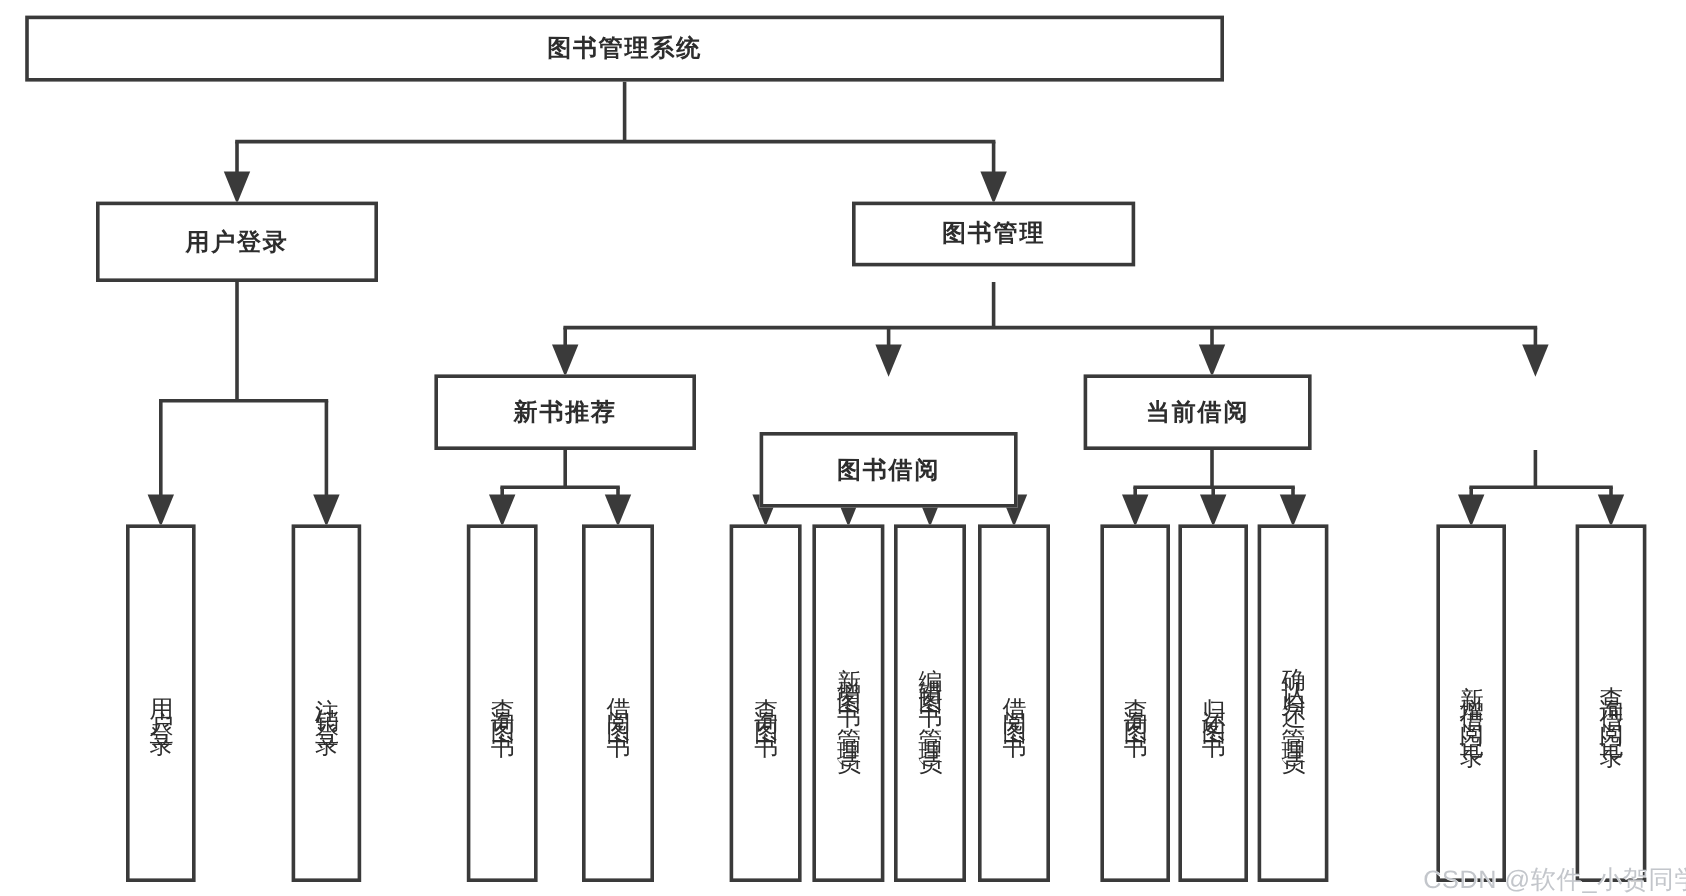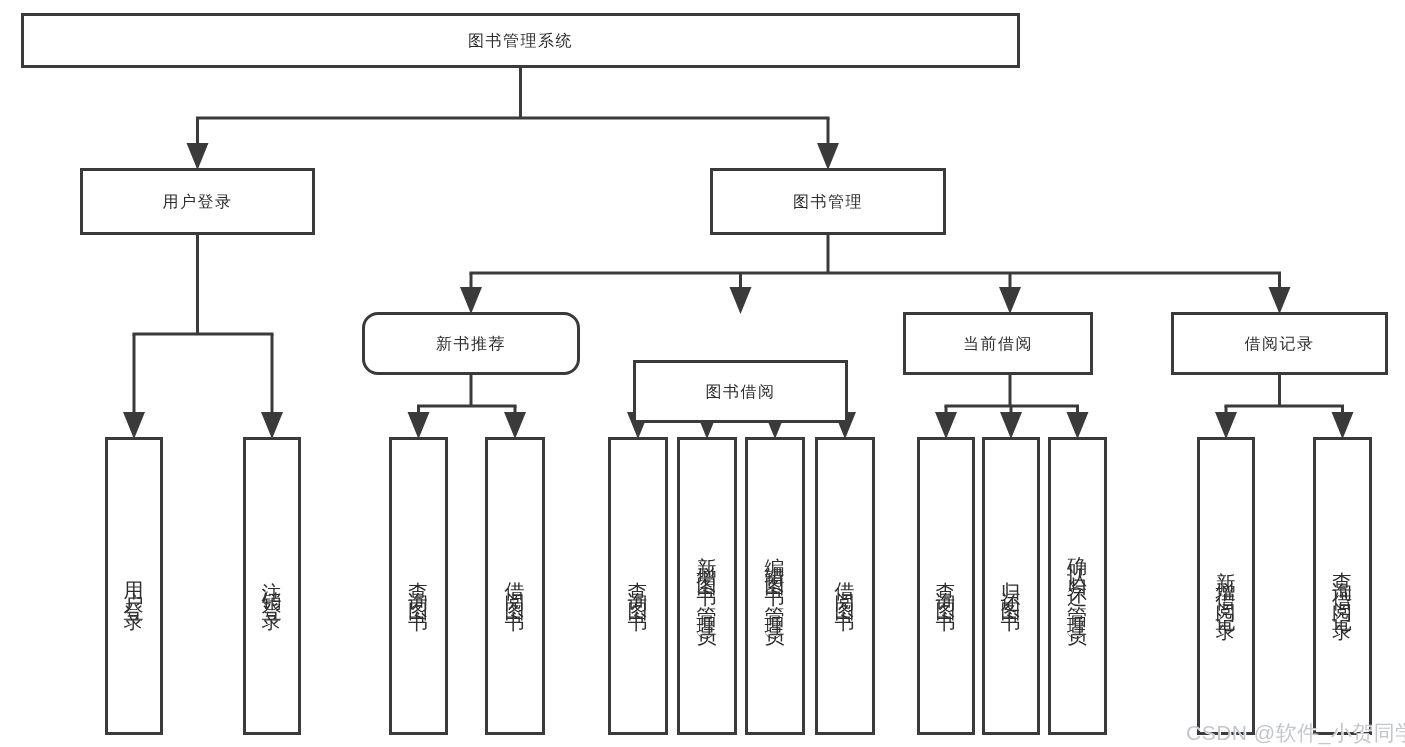--- a/index.html
+++ b/index.html
@@ -27,23 +27,24 @@
     box-sizing: border-box;
     background: #ffffff;
     border: 3px solid #3a3a3a;
     display: flex;
     align-items: center;
     justify-content: center;
     line-height: 1;
     color: #2d2d2d;
   }
   .node.h {
-    font-size: 16px;
+    font-size: 20px;
     letter-spacing: 1.5px;
     white-space: nowrap;
+    font-weight: bold;
   }
   .node.v {
     writing-mode: vertical-rl;
     font-size: 20px;
     letter-spacing: 10px;
     white-space: nowrap;
   }
   .watermark {
     position: absolute;
     left: 1186px;
@@ -111,25 +112,24 @@
       <line x1="1224.5" y1="406" x2="1344" y2="406" stroke="#3a3a3a" stroke-width="3"></line>
       <line x1="1226" y1="406" x2="1226" y2="416" stroke="#3a3a3a" stroke-width="3"></line>
       <polygon points="1215,412 1237,412 1226,439" fill="#3a3a3a"></polygon>
       <line x1="1342.5" y1="406" x2="1342.5" y2="416" stroke="#3a3a3a" stroke-width="3"></line>
       <polygon points="1331.5,412 1353.5,412 1342.5,439" fill="#3a3a3a"></polygon>
     </svg>
 
   <div class="watermark">CSDN @软件_小贺同学</div>
 <div class="node h" style="left: 21px; top: 13px; width: 999px; height: 55px;">图书管理系统</div>
     <div class="node h" style="left: 80px; top: 168px; width: 235px; height: 67px;">用户登录</div>
-    <div class="node h" style="left: 710px; top: 168px; width: 236px; height: 67px;">图书管理</div>
-    <div class="node h" style="left: 362px; top: 312px; width: 218px; height: 63px; border-radius: 16px;">新书推荐</div>
+    <div class="node h" style="left: 710px; top: 168px; width: 236px; height: 54px;">图书管理</div>
+    <div class="node h" style="left: 362px; top: 312px; width: 218px; height: 63px;">新书推荐</div>
     <div class="node h" style="left: 633px; top: 312px; width: 215px; height: 63px; margin-top: 48px;">图书借阅</div>
     <div class="node h" style="left: 903px; top: 312px; width: 190px; height: 63px;">当前借阅</div>
-    <div class="node h" style="left: 1171px; top: 312px; width: 217px; height: 63px;">借阅记录</div>
     <div class="node v" style="left: 105px; top: 437px; width: 58px; height: 298px;">用户登录</div>
     <div class="node v" style="left: 243px; top: 437px; width: 58px; height: 298px;">注销登录</div>
     <div class="node v" style="left: 389px; top: 437px; width: 59px; height: 298px;">查询图书</div>
     <div class="node v" style="left: 485px; top: 437px; width: 60px; height: 298px;">借阅图书</div>
     <div class="node v" style="left: 608px; top: 437px; width: 60px; height: 298px;">查询图书</div>
     <div class="node v" style="left: 677px; top: 437px; width: 60px; height: 298px;">新增图书（管理员）</div>
     <div class="node v" style="left: 745px; top: 437px; width: 60px; height: 298px;">编辑图书（管理员）</div>
     <div class="node v" style="left: 815px; top: 437px; width: 60px; height: 298px;">借阅图书</div>
     <div class="node v" style="left: 917px; top: 437px; width: 58px; height: 298px;">查询图书</div>
     <div class="node v" style="left: 982px; top: 437px; width: 58px; height: 298px;">归还图书</div>

